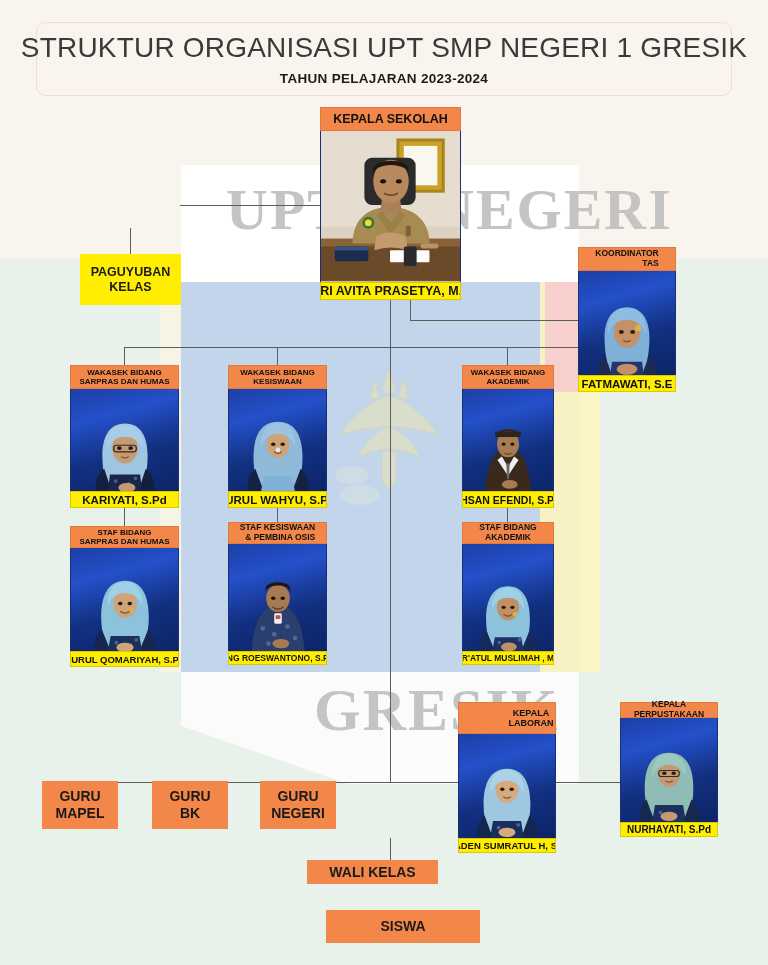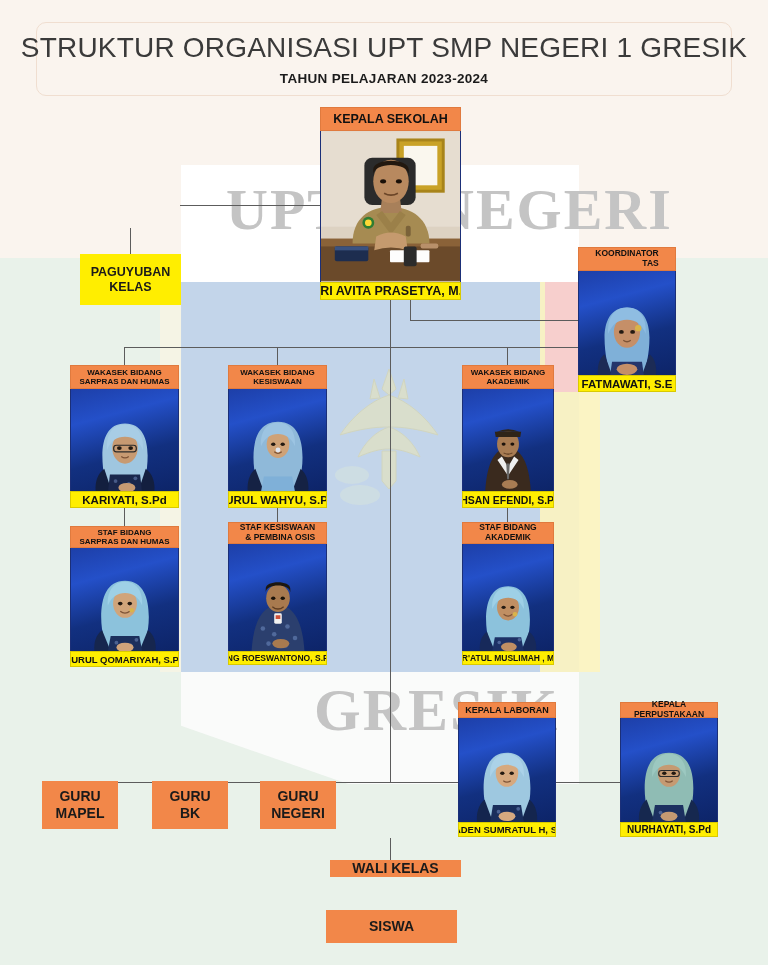--- a/index.html
+++ b/index.html
@@ -415,21 +415,21 @@
             <circle cx="53" cy="67" r="2"></circle>
         </g>
         <circle cx="48" cy="38" r="2.6" fill="#d9b44a"></circle>
         <ellipse cx="41" cy="75" rx="9" ry="5" fill="#c08f63"></ellipse>
       </svg>
     </div>
     <div class="card-name" style="height:14px; font-size:8.5px;">MAR'ATUL MUSLIMAH , M.Pd</div>
   </div>
 
   <div class="card" style="left:458px; top:702px; width:98px;">
-    <div class="card-hdr" style="height:16px; font-size:9px;">KEPALA LABORAN</div>
+    <div class="card-hdr" style="height:32px; font-size:9px;padding-left:48px;">KEPALA LABORAN</div>
     <div class="card-photo" style="height:104px;">
       <svg class="figure" viewBox="0 0 80 80" preserveAspectRatio="xMidYMax meet">
         <path d="M40 6 C21 6 15 24 15 44 C15 62 20 73 22 80 L58 80 C60 73 65 62 65 44 C65 24 59 6 40 6 Z" fill="#9ec8e0"></path>
         <ellipse cx="40" cy="28" rx="12" ry="14.5" fill="#d6a97f"></ellipse>
         <path d="M40 7 C26 7 21 20 22 32 C26 23 32 19 40 19 C48 19 54 23 58 32 C59 20 54 7 40 7 Z" fill="#abd2e8"></path>
         <ellipse cx="35" cy="28" rx="2.3" ry="1.9" fill="#241a12"></ellipse>
         <ellipse cx="45" cy="28" rx="2.3" ry="1.9" fill="#241a12"></ellipse>
         <path d="M36 36 Q40 39 44 36" stroke="#7d5336" stroke-width="1.3" fill="none"></path>
         <path d="M16 56 C9 62 7 72 8 80 L25 80 Z" fill="#14254e"></path>
         <path d="M64 56 C71 62 73 72 72 80 L55 80 Z" fill="#14254e"></path>
@@ -481,16 +481,16 @@
       <div>BK</div>
     </div>
   </div>
   <div class="box box-orange" style="left:260px; top:781px; width:76px; height:48px;">
     <div>
       <div>GURU</div>
       <div>NEGERI</div>
     </div>
   </div>
 
-  <div class="box box-orange" style="left:330px; top:860px; width:131px; height:17px;">WALI KELAS</div>
-  <div class="box box-orange" style="left:326px; top:910px; width:131px; height:33px;">SISWA</div>
+  <div class="box box-orange" style="left:307px; top:860px; width:131px; height:24px;">WALI KELAS</div>
+  <div class="box box-orange" style="left:326px; top:910px; width:154px; height:33px;">SISWA</div>
 
 </div>
 
 </body></html>

